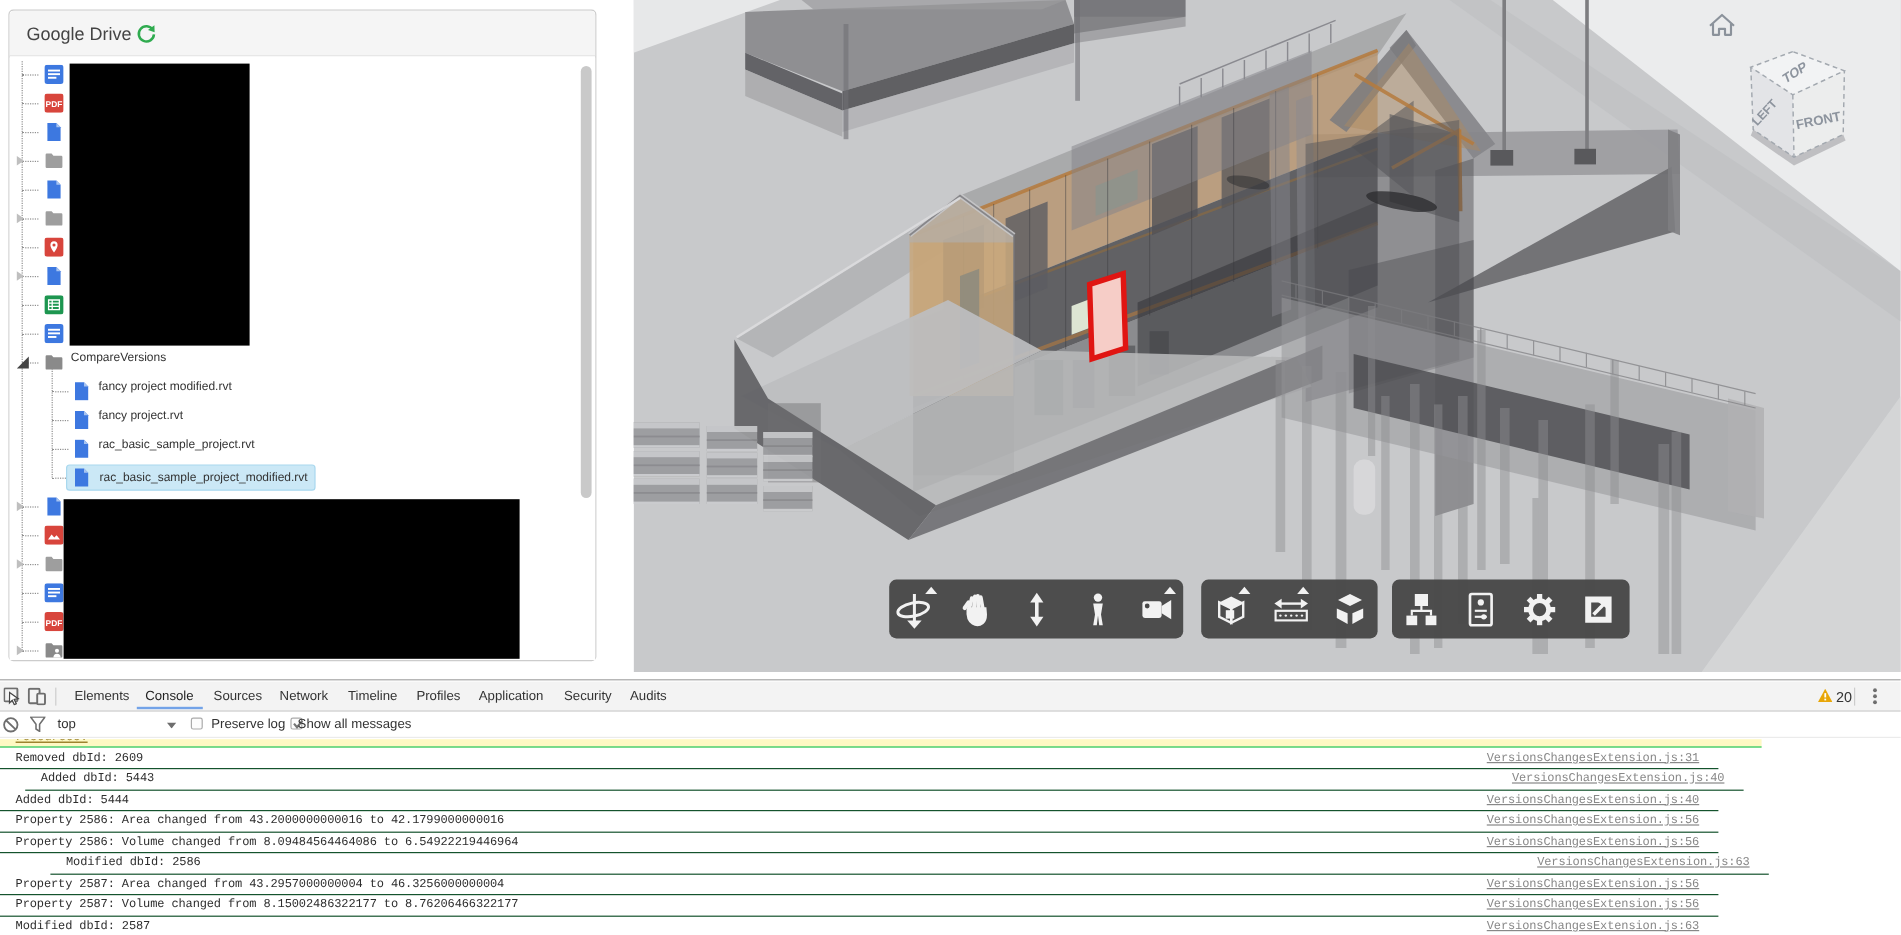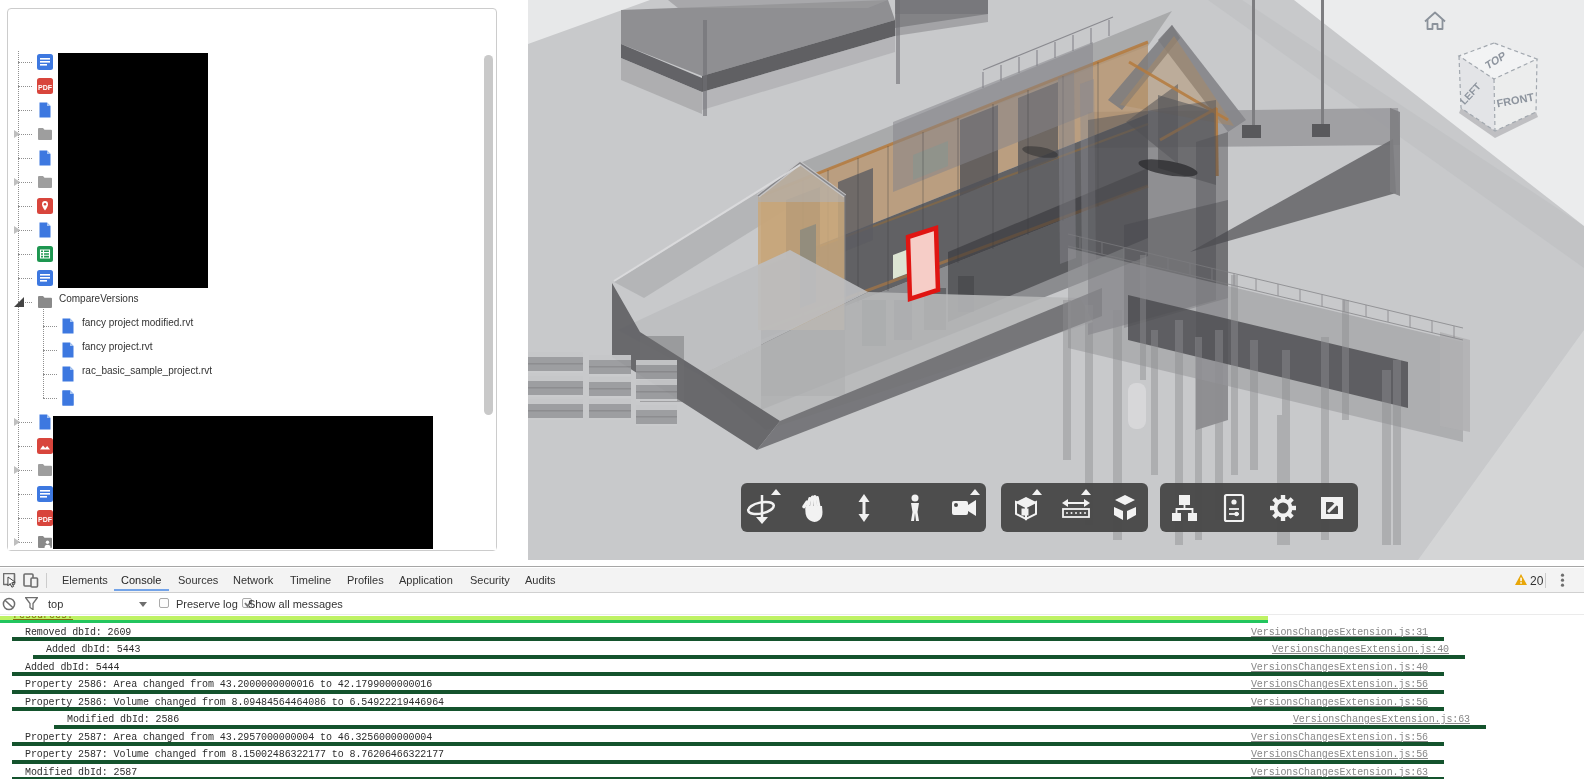--- a/index.html
+++ b/index.html
@@ -21,33 +21,40 @@
 
 
 #devtools { position:absolute; left:0; top:566px; width:1584px; height:213px; background:#fff; border-top:1px solid #a6a6a6;text-decoration:underline; }
 #dtabs { position:absolute; left:0; top:1px; width:1584px; height:25px; background:#f3f3f3; border-bottom:1px solid #d0d0d0; }
 .tab { position:absolute; top:0; height:24px; line-height:24px; font-size:11px; color:#333; }
 #tabsel { position:absolute; height:2px; background:#73a3e8; top:21px; }
 .sep { position:absolute; width:1px; background:#ccc; }
 #dbar { position:absolute; left:0; top:27px; width:1584px; height:21px; background:#fff; border-bottom:1px solid #ebebeb; }
 #dbar .txt { position:absolute; font-size:11px; color:#333; }
 .cbox { position:absolute; width:10px; height:10px; border:1px solid #aaa; border-radius:2px; background:#fcfcfc; }
-#warnrow { position:absolute; left:0; top:49px; width:1268px; height:7px; background:#bef264; border-bottom:3px solid #22c55e; overflow:hidden; }
+#warnrow { position:absolute; left:0; top:49px; width:1468px; height:7px; background:#fef9c3; border-bottom:1px solid #22c55e; overflow:hidden; }
 #warnrow span { position:absolute; left:13px; top:-6px; font-family:"Liberation Mono",monospace; font-size:10px; color:#86680a; text-decoration:underline; }
-.crow { position:absolute; left:12px; width:1432px; height:17.5px; border-bottom:4px solid #14532d; font-family:"Liberation Mono",monospace; font-size:10px; color:#2e2e2e; }
+.crow { position:absolute; left:0; width:1432px; height:17.5px; border-bottom:1px solid #14532d; font-family:"Liberation Mono",monospace; font-size:10px; color:#2e2e2e; }
 .crow .m { position:absolute; left:13px; top:3px; letter-spacing:-0.1px; white-space:pre; }
 .crow .lnk { position:absolute; right:16px; top:3px; color:#888; text-decoration:underline; letter-spacing:-0.1px; }
 
 
 #viewer { position:absolute; left:528px; top:0; width:1056px; height:560px; }
 </style>
 </head>
 <body>
 
 <div id="panel">
+ <div id="phead">
+      <span class="t">Google Drive</span>
+  <svg class="abs" style="left:105px;top:11px" width="17" height="17" viewBox="0 0 18 18">
+   <path d="M15.2 5.2 A6.7 6.7 0 1 0 16.2 9.2" fill="none" stroke="#2fab4f" stroke-width="2.2"></path>
+   <path d="M16.6 1.0 L16.8 7.2 L10.9 5.3 Z" fill="#2fab4f"></path>
+  </svg>
+ </div>
  <div id="ptree">
       <div class="vdots" style="left:9.5px;top:3px;height:253px"></div>
       <div class="vdots" style="left:9.5px;top:256px;height:238px"></div>
       <div class="vdots" style="left:34.5px;top:256px;height:94px"></div>
       <div class="hdots" style="left:9.5px;top:14px;width:14px"></div>
       <div class="hdots" style="left:9.5px;top:38px;width:14px"></div>
       <div class="hdots" style="left:9.5px;top:62px;width:14px"></div>
       <div class="hdots" style="left:9.5px;top:86px;width:14px"></div>
       <div class="hdots" style="left:9.5px;top:110px;width:14px"></div>
       <div class="hdots" style="left:9.5px;top:134px;width:14px"></div>
@@ -132,20 +139,21 @@
       <div class="tlabel" style="left:74px;top:293px">fancy project.rvt</div>
       <div class="ticon" style="left:52px;top:318px"><svg width="16" height="16" viewBox="0 0 16 16">
           <path d="M2.5 0.5 H10 L13.5 4 V15.5 H2.5 Z" fill="#3d78e0"></path>
           <path d="M10 0.5 L13.5 4 H10 Z" fill="#a8c4f0"></path>
         </svg></div>
       <div class="tlabel" style="left:74px;top:317px">rac_basic_sample_project.rvt</div>
       <div class="ticon" style="left:52px;top:342px"><svg width="16" height="16" viewBox="0 0 16 16">
           <path d="M2.5 0.5 H10 L13.5 4 V15.5 H2.5 Z" fill="#3d78e0"></path>
           <path d="M10 0.5 L13.5 4 H10 Z" fill="#a8c4f0"></path>
         </svg></div>
+      <div class="tlabel" style="left:47px;top:339px;height:22px;line-height:21px;padding:0 6px 0 27px" id="seltext">rac_basic_sample_project_modified.rvt</div>
       <div class="ticon" style="left:52px;top:342px"><svg width="16" height="16" viewBox="0 0 16 16">
           <path d="M2.5 0.5 H10 L13.5 4 V15.5 H2.5 Z" fill="#3d78e0"></path>
           <path d="M10 0.5 L13.5 4 H10 Z" fill="#a8c4f0"></path>
         </svg></div>
       <div class="ticon" style="left:29px;top:366px"><svg width="16" height="16" viewBox="0 0 16 16">
           <path d="M2.5 0.5 H10 L13.5 4 V15.5 H2.5 Z" fill="#3d78e0"></path>
           <path d="M10 0.5 L13.5 4 H10 Z" fill="#a8c4f0"></path>
         </svg></div>
       <div class="ticon" style="left:29px;top:390px"><svg width="16" height="16" viewBox="0 0 16 16">
           <rect x="0" y="0" width="16" height="16" rx="2.5" fill="#d8453c"></rect>

